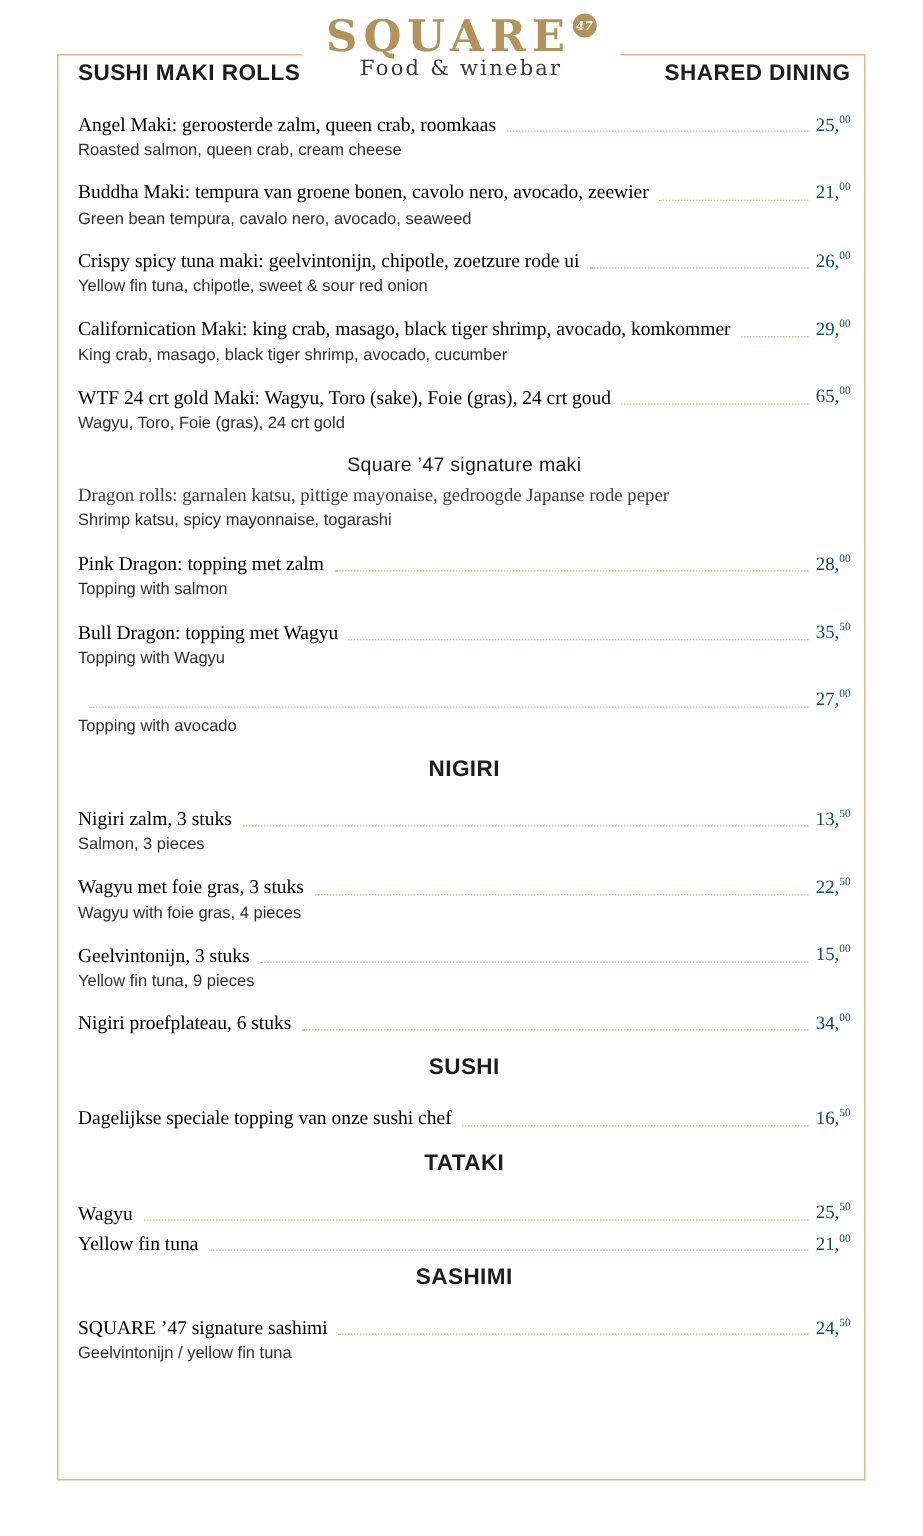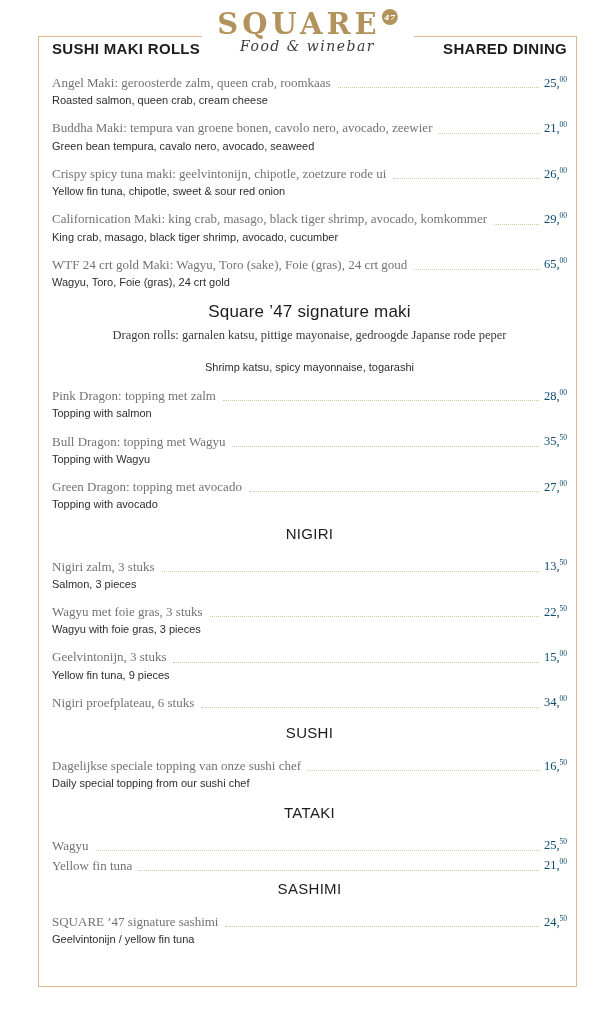--- a/index.html
+++ b/index.html
@@ -24,49 +24,49 @@
     font-family:"DejaVu Serif",serif;font-weight:700;font-size:29px;
     letter-spacing:4px;color:#b3935c;line-height:1.05;
   }
   .logo-badge{
     display:inline-block;width:16px;height:16px;border-radius:50%;
     background:#b3935c;color:#ffffff;font-size:8px;line-height:16px;
     font-style:italic;vertical-align:14px;margin-left:1px;letter-spacing:0;
     text-align:center;font-family:"DejaVu Serif",serif;
   }
   .logo-tagline{
-    font-family:"DejaVu Serif",serif;font-style:italic;font-size:14px;
+    font-family:"DejaVu Serif",serif;font-size:14px;
     color:#3a3a3a;margin-top:-1px;letter-spacing:1.5px;
   }
   
   .header-row{
     display:flex;justify-content:space-between;align-items:baseline;
     font-weight:700;font-size:15px;color:#1d1d1d;letter-spacing:0.3px;
     margin-bottom:18px;
   }
   
   .section-heading{
-    text-align:center;font-weight:400;font-size:15px;color:#1d1d1d;
+    text-align:center;font-weight:700;font-size:15px;color:#1d1d1d;
     letter-spacing:0.3px;margin:6px 0 17px;
   }
   .section-heading.title-case{
-    font-size:17px;font-weight:400;letter-spacing:0.2px;margin:2px 0 6px;
-  }
-  .section-intro{text-align:center;}
+    font-size:13px;font-weight:400;letter-spacing:0.2px;margin:2px 0 6px;
+  }
+  .section-intro{text-align:left;}
   .section-intro.serif{
     font-family:"Liberation Serif",serif;font-size:12.5px;color:#3c3c3c;
   }
   .section-intro.sans{
-    font-size:11px;color:#2e2e2e;margin-top:18px;margin-bottom:15px;
+    font-size:11px;color:#2e2e2e;margin-top:3px;margin-bottom:15px;
   }
   .menu-item{margin-bottom:13px;}
   .menu-item.compact{margin-bottom:4px;}
   .item-row{display:flex;align-items:flex-end;}
   .item-name{
-    font-family:"Liberation Serif",serif;font-size:13px;color:#737373;
+    font-family:"Liberation Serif",serif;font-size:13px;color:#000000;
     white-space:nowrap;line-height:1.25;
   }
   .leader{
     flex:1;border-bottom:1px dotted #d9c4a3;margin:0 5px 3px 7px;min-width:12px;
   }
   .item-price{
     font-family:"Liberation Serif",serif;font-size:12.5px;color:#0c4a6e;
     white-space:nowrap;line-height:1.25;
   }
   .item-price sup{font-size:7.5px;line-height:0;}
@@ -145,21 +145,20 @@
         <div class="menu-item">
           <div class="item-row">
             <span class="item-name">Bull Dragon: topping met Wagyu</span>
             <span class="leader"></span>
             <span class="item-price"><span>35,</span><sup>50</sup></span>
           </div>
           <div class="item-desc">Topping with Wagyu</div>
         </div>
         <div class="menu-item">
           <div class="item-row">
-            <span class="item-name">Green Dragon: topping met avocado</span>
             <span class="leader"></span>
             <span class="item-price"><span>27,</span><sup>00</sup></span>
           </div>
           <div class="item-desc">Topping with avocado</div>
         </div>
       </section>
       <section class="menu-section">
         <div class="section-heading">NIGIRI</div>
         <div class="menu-item">
           <div class="item-row">
@@ -168,21 +167,21 @@
             <span class="item-price"><span>13,</span><sup>50</sup></span>
           </div>
           <div class="item-desc">Salmon, 3 pieces</div>
         </div>
         <div class="menu-item">
           <div class="item-row">
             <span class="item-name">Wagyu met foie gras, 3 stuks</span>
             <span class="leader"></span>
             <span class="item-price"><span>22,</span><sup>50</sup></span>
           </div>
-          <div class="item-desc">Wagyu with foie gras, 3 pieces</div>
+          <div class="item-desc">Wagyu with foie gras, 4 pieces</div>
         </div>
         <div class="menu-item">
           <div class="item-row">
             <span class="item-name">Geelvintonijn, 3 stuks</span>
             <span class="leader"></span>
             <span class="item-price"><span>15,</span><sup>00</sup></span>
           </div>
           <div class="item-desc">Yellow fin tuna, 9 pieces</div>
         </div>
         <div class="menu-item">
@@ -194,21 +193,20 @@
         </div>
       </section>
       <section class="menu-section">
         <div class="section-heading">SUSHI</div>
         <div class="menu-item">
           <div class="item-row">
             <span class="item-name">Dagelijkse speciale topping van onze sushi chef</span>
             <span class="leader"></span>
             <span class="item-price"><span>16,</span><sup>50</sup></span>
           </div>
-          <div class="item-desc">Daily special topping from our sushi chef</div>
         </div>
       </section>
       <section class="menu-section">
         <div class="section-heading">TATAKI</div>
         <div class="menu-item compact">
           <div class="item-row">
             <span class="item-name">Wagyu</span>
             <span class="leader"></span>
             <span class="item-price"><span>25,</span><sup>50</sup></span>
           </div>

